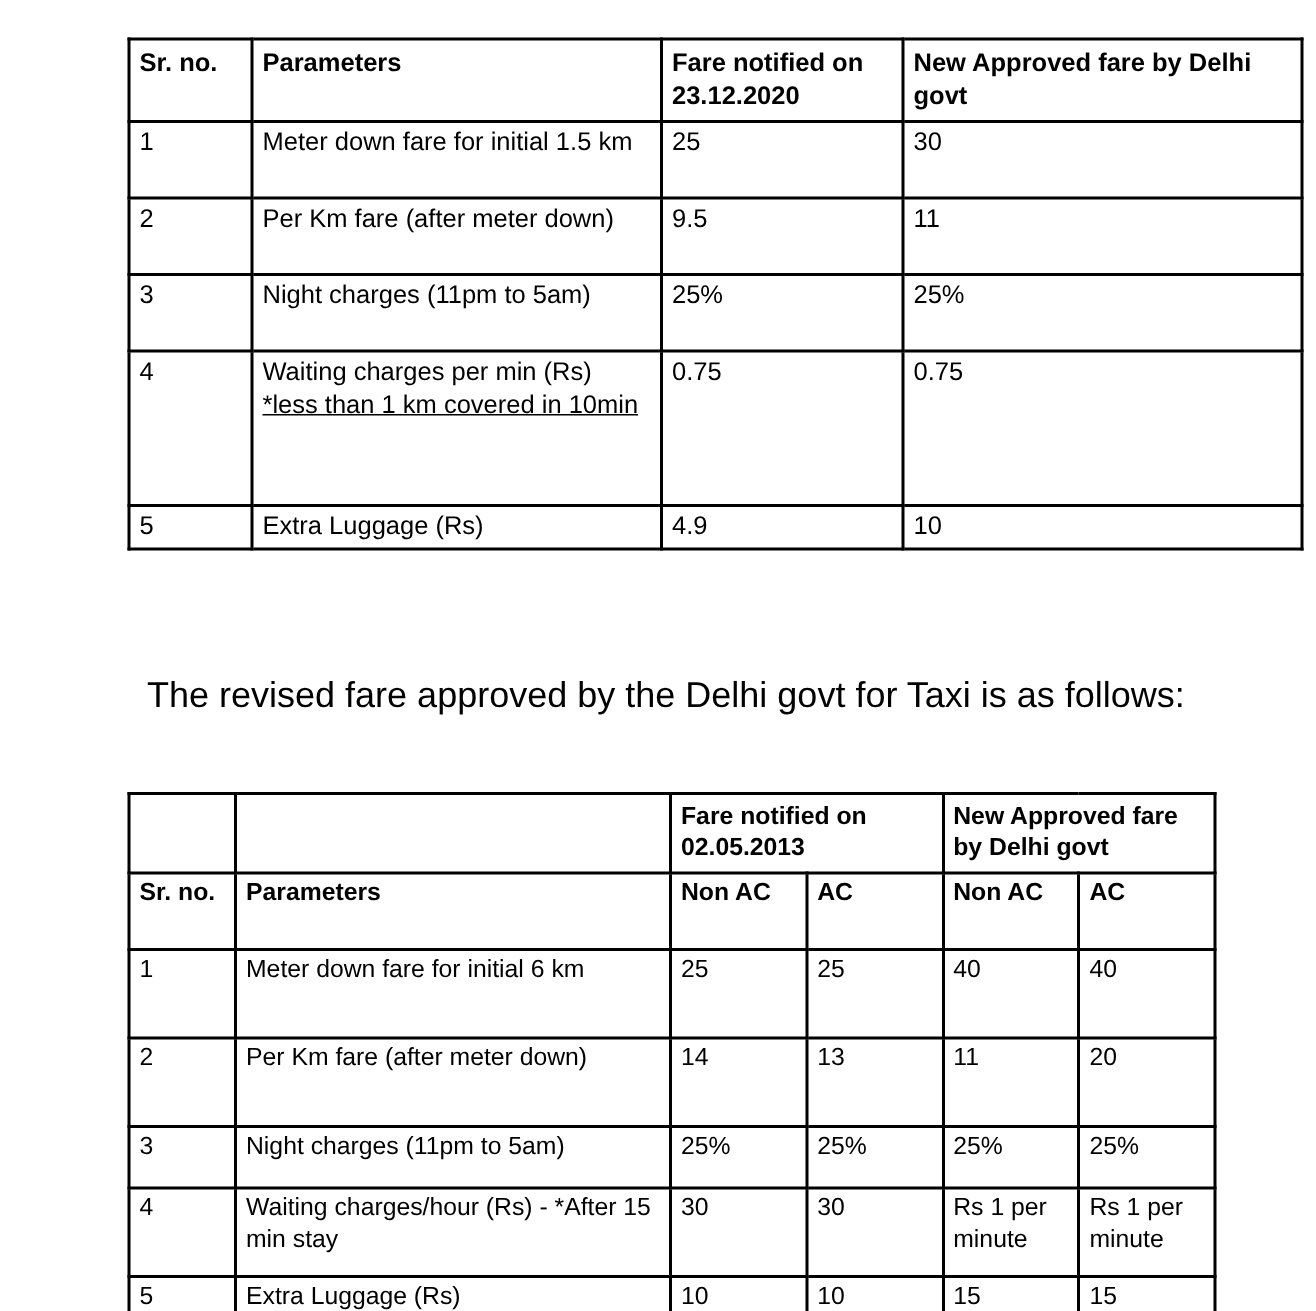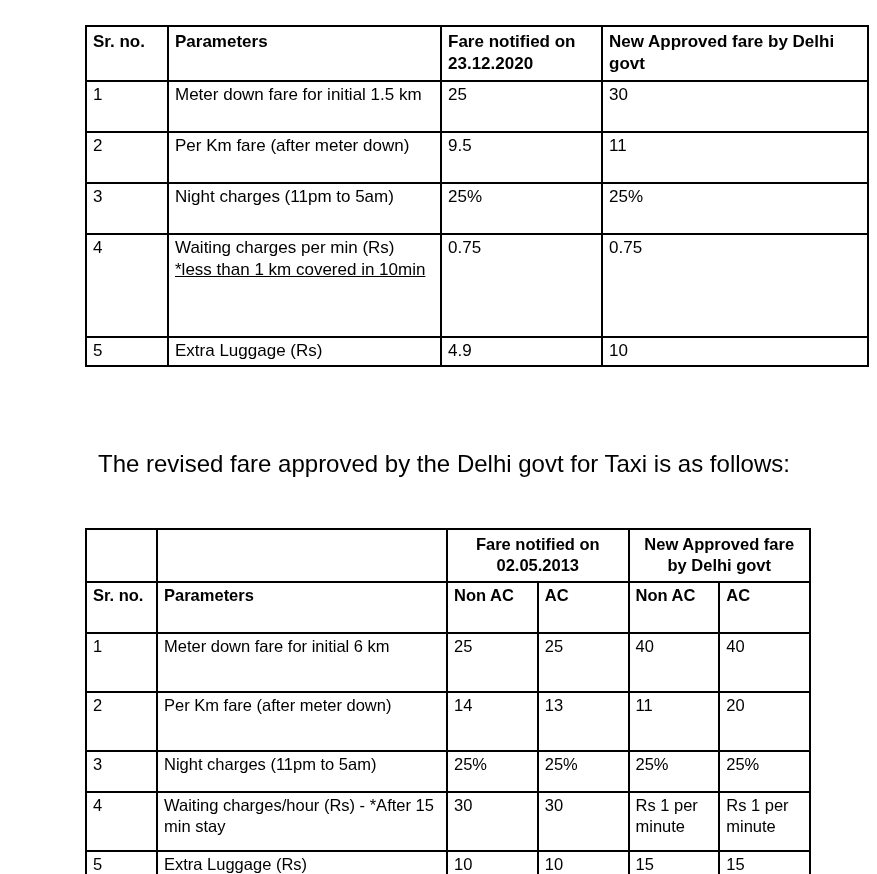--- a/index.html
+++ b/index.html
@@ -82,21 +82,21 @@
     width: 726px;
   }
   #table-two td,
   #table-two th { font-size: 16.5px; }
   #table-two .c2-sr     { width: 57px; }
   #table-two .c2-param  { width: 276px; }
   #table-two .c2-a      { width: 104px; }
   #table-two .c2-b      { width: 66px; }
   #table-two .c2-c      { width: 108px; }
   #table-two .c2-d      { width: 107px; }
-  #table-two tr.hdr-top th { height: 46px; vertical-align: middle; text-align: center; }
+  #table-two tr.hdr-top th { height: 46px; vertical-align: middle; }
   #table-two tr.hdr-sub th { height: 44px; vertical-align: top; }
   #table-two tbody td   { height: 34px; }
   #table-two tbody tr.tall td { height: 52px; }
 </style>
 </head>
 <body>
 
 <div class="page">
 
   <table id="table-one" class="fare-table">

